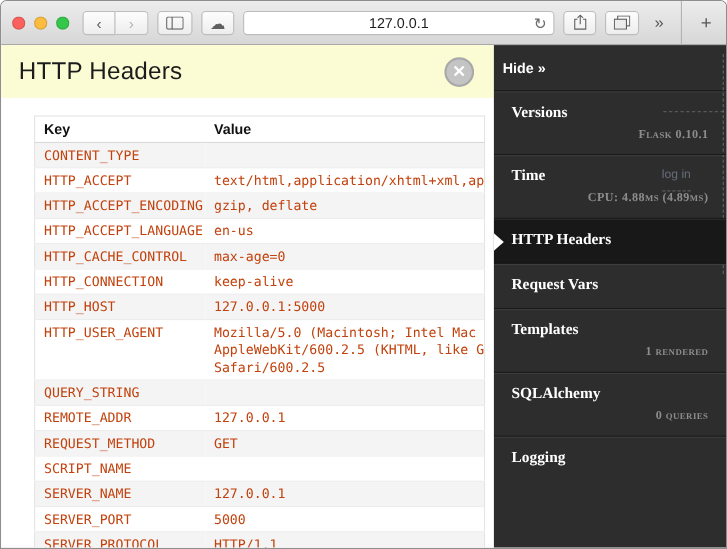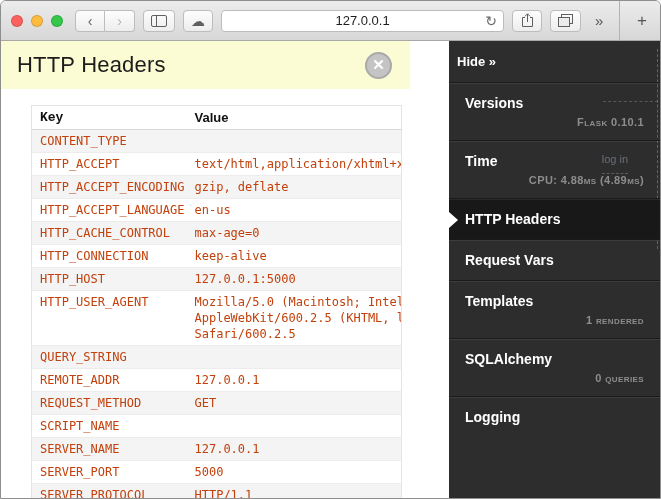--- a/index.html
+++ b/index.html
@@ -49,21 +49,21 @@
   }
   .reload {
     position:absolute; right:6px; top:1px;
     color:#6b6b6b; font-size:14px; line-height:18px;
   }
   .overflow-btn { border:none; background:none; font-size:15px; color:#555; min-width:20px; padding:0 2px; }
   .vsep { width:1px; height:40px; background:#b3b3b3; margin:0 2px; }
   .newtab-btn { border:none; background:none; font-size:17px; color:#555; min-width:22px; }
 
   
-  .content { flex:1; display:flex; overflow:hidden;gap:39px; }
+  .content { flex:1; display:flex; overflow:hidden; }
   .main { flex:1; background:#fff; overflow:hidden; }
 
   .panel-header {
     height:48px; background:#fbfbd4;
     display:flex; align-items:center; justify-content:space-between;
     padding:0 18px 0 16px;
   }
   .panel-title { font-size:22px; color:#1c1c1c; letter-spacing:0.2px; }
   .close-btn {
     width:27px; height:27px; border-radius:50%;
@@ -76,21 +76,21 @@
   table.headers {
     border-collapse:collapse; width:100%;
     border:1px solid #e4e4e4;
     table-layout:fixed;
   }
   table.headers th {
     font-size:13px; font-weight:bold; text-align:left;
     padding:4px 8px; border-bottom:1px solid #d9d9d9;
     color:#111; background:#fff;
   }
-  table.headers th.kcol { width:155px;font-family:Liberation Mono, monospace; }
+  table.headers th.kcol { width:155px; }
   table.headers td {
     font-family:"DejaVu Sans Mono", monospace;
     font-size:12px; color:#c2410c;
     padding:3px 8px; vertical-align:top;
     border-bottom:1px solid #ececec;
     white-space:pre; overflow:hidden;
     line-height:16px;
   }
   table.headers tbody tr:nth-child(odd) { background:#f4f4f4; }
 
@@ -101,20 +101,21 @@
     position:relative; overflow:hidden;
   }
   .sb-hide {
     padding:13px 8px; font-weight:bold; font-size:13px; color:#fff;
     border-bottom:1px solid #1a1a1a;
   }
   .sb-item {
     padding:11px 16px 12px 16px; position:relative;
     border-top:1px solid rgba(255,255,255,0.08);
     border-bottom:1px solid #1a1a1a;
+    font-family:Liberation Serif, serif;
   }
   .sb-item:last-child { border-bottom:none; }
   .sb-label { font-weight:bold; font-size:14px; color:#fff; }
   .sb-sub {
     margin-top:5px; font-size:11px; color:#8d8d8d;
     font-variant:small-caps; letter-spacing:0.4px; font-weight:bold;text-align:right;
   }
   .sb-item.active { background:#181818; }
   .sb-item.active::before {
     content:""; position:absolute; left:0; top:50%;

